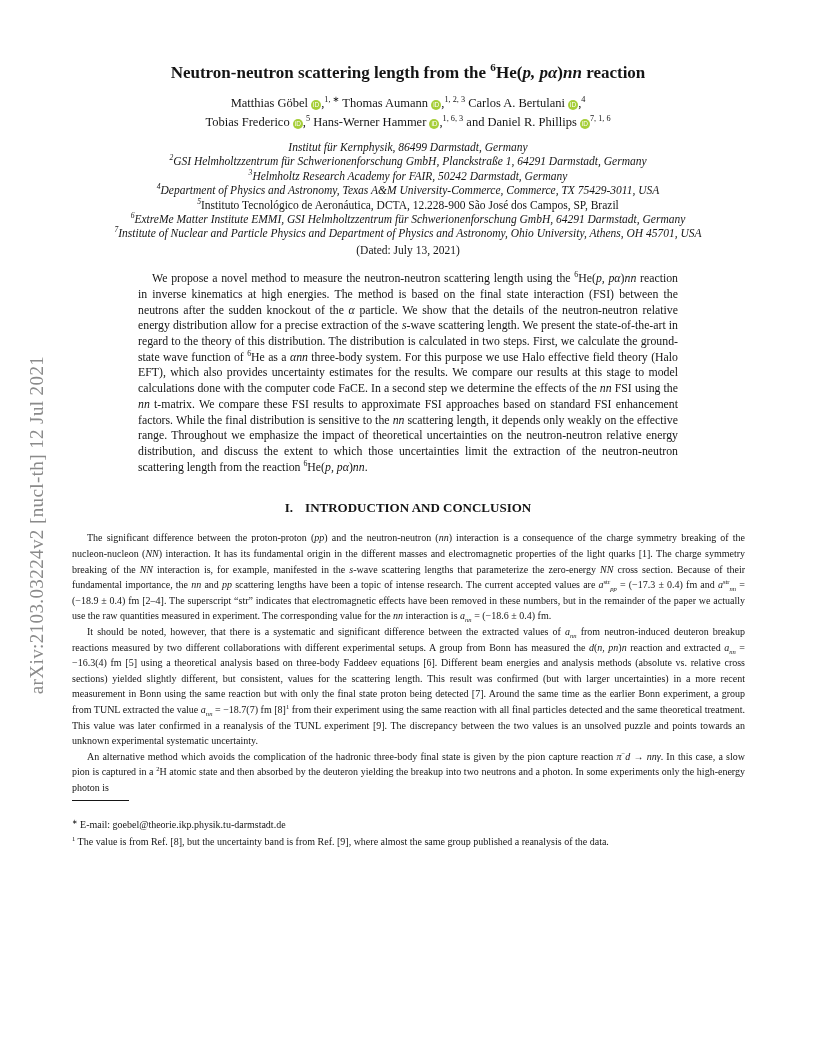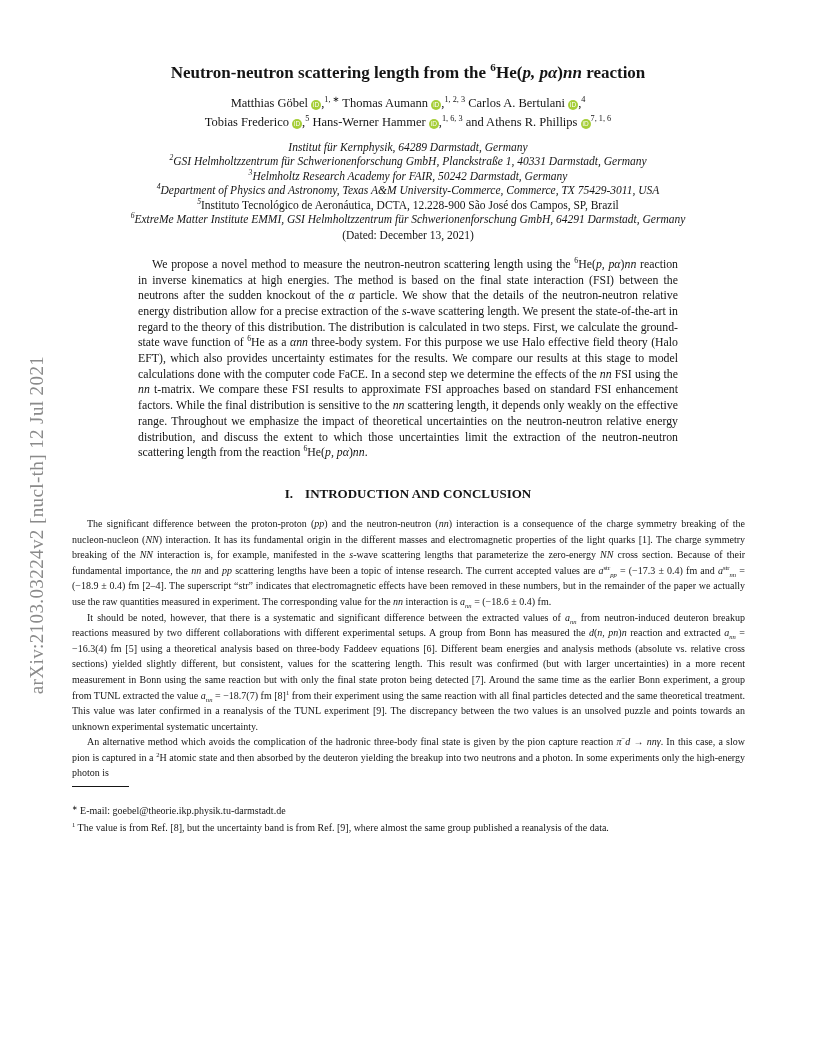--- a/index.html
+++ b/index.html
@@ -60,33 +60,34 @@
 <body>
 
 <div class="watermark">arXiv:2103.03224v2 [nucl-th] 12 Jul 2021</div>
 
 <div class="content">
 
   <h1 class="title"><span>Neutron-neutron scattering length from the </span><sup>6</sup><span>He(</span><span style="font-style: italic;">p, pα</span><span>)</span><span style="font-style: italic;">nn</span><span> reaction</span></h1>
 
   <div class="authors-block">
     <div class="author-line"><span>Matthias Göbel </span><span class="orcid">iD</span><span>,</span><sup>1, ∗</sup><span> Thomas Aumann </span><span class="orcid">iD</span><span>,</span><sup>1, 2, 3</sup><span> Carlos A. Bertulani </span><span class="orcid">iD</span><span>,</span><sup>4</sup></div>
-    <div class="author-line"><span>Tobias Frederico </span><span class="orcid">iD</span><span>,</span><sup>5</sup><span> Hans-Werner Hammer </span><span class="orcid">iD</span><span>,</span><sup>1, 6, 3</sup><span> and Athens R. Phillips </span><span class="orcid">iD</span><sup>7, 1, 6</sup></div>
+    <div class="author-line"><span>Tobias Frederico </span><span class="orcid">iD</span><span>,</span><sup>5</sup><span> Hans-Werner Hammer </span><span class="orcid">iD</span><span>,</span><sup>1, 6, 3</sup><span> and Daniel R. Phillips </span><span class="orcid">iD</span><sup>7, 1, 6</sup></div>
   </div>
 
   <div class="affiliations">
-    <div class="affiliation-line"><span style="font-style: italic;">Institut für Kernphysik, 64289 Darmstadt, Germany</span></div>
-    <div class="affiliation-line"><sup style="font-style: italic;">2</sup><span style="font-style: italic;">GSI Helmholtzzentrum für Schwerionenforschung GmbH, Planckstraße 1, 40331 Darmstadt, Germany</span></div>
+    <div class="affiliation-line"><span style="font-style: italic;">Institut für Kernphysik, 86499 Darmstadt, Germany</span></div>
+    <div class="affiliation-line"><sup style="font-style: italic;">2</sup><span style="font-style: italic;">GSI Helmholtzzentrum für Schwerionenforschung GmbH, Planckstraße 1, 64291 Darmstadt, Germany</span></div>
     <div class="affiliation-line"><sup style="font-style: italic;">3</sup><span style="font-style: italic;">Helmholtz Research Academy for FAIR, 50242 Darmstadt, Germany</span></div>
     <div class="affiliation-line"><sup style="font-style: italic;">4</sup><span style="font-style: italic;">Department of Physics and Astronomy, Texas A&amp;M University-Commerce, Commerce, TX 75429-3011, USA</span></div>
     <div class="affiliation-line"><sup style="font-style: italic;">5</sup><span style="">Instituto Tecnológico de Aeronáutica, DCTA, 12.228-900 São José dos Campos, SP, Brazil</span></div>
     <div class="affiliation-line"><sup style="font-style: italic;">6</sup><span style="font-style: italic;">ExtreMe Matter Institute EMMI, GSI Helmholtzzentrum für Schwerionenforschung GmbH, 64291 Darmstadt, Germany</span></div>
+    <div class="affiliation-line"><sup style="font-style: italic;">7</sup><span style="font-style: italic;">Institute of Nuclear and Particle Physics and Department of Physics and Astronomy, Ohio University, Athens, OH 45701, USA</span></div>
   </div>
 
-  <div class="dated">(Dated: December 13, 2021)</div>
+  <div class="dated">(Dated: July 13, 2021)</div>
 
   <div class="abstract"><span>We propose a novel method to measure the neutron-neutron scattering length using the </span><sup>6</sup><span>He(</span><span style="font-style: italic;">p, pα</span><span>)</span><span style="font-style: italic;">nn</span><span> reaction in inverse kinematics at high energies. The method is based on the final state interaction (FSI) between the neutrons after the sudden knockout of the </span><span style="font-style: italic;">α</span><span> particle. We show that the details of the neutron-neutron relative energy distribution allow for a precise extraction of the </span><span style="font-style: italic;">s</span><span>-wave scattering length. We present the state-of-the-art in regard to the theory of this distribution. The distribution is calculated in two steps. First, we calculate the ground-state wave function of </span><sup>6</sup><span>He as a </span><span style="font-style: italic;">αnn</span><span> three-body system. For this purpose we use Halo effective field theory (Halo EFT), which also provides uncertainty estimates for the results. We compare our results at this stage to model calculations done with the computer code FaCE. In a second step we determine the effects of the </span><span style="font-style: italic;">nn</span><span> FSI using the </span><span style="font-style: italic;">nn</span><span> t-matrix. We compare these FSI results to approximate FSI approaches based on standard FSI enhancement factors. While the final distribution is sensitive to the </span><span style="font-style: italic;">nn</span><span> scattering length, it depends only weakly on the effective range. Throughout we emphasize the impact of theoretical uncertainties on the neutron-neutron relative energy distribution, and discuss the extent to which those uncertainties limit the extraction of the neutron-neutron scattering length from the reaction </span><sup>6</sup><span>He(</span><span style="font-style: italic;">p, pα</span><span>)</span><span style="font-style: italic;">nn</span><span>.</span></div>
 
   <h2 class="section-heading"><span class="num">I.</span><span>INTRODUCTION AND CONCLUSION</span></h2>
 
   <div class="body-text">
     <p><span>The significant difference between the proton-proton (</span><span style="font-style: italic;">pp</span><span>) and the neutron-neutron (</span><span style="font-style: italic;">nn</span><span>) interaction is a consequence of the charge symmetry breaking of the nucleon-nucleon (</span><span style="font-style: italic;">NN</span><span>) interaction. It has its fundamental origin in the different masses and electromagnetic properties of the light quarks [1]. The charge symmetry breaking of the </span><span style="font-style: italic;">NN</span><span> interaction is, for example, manifested in the </span><span style="font-style: italic;">s</span><span>-wave scattering lengths that parameterize the zero-energy </span><span style="font-style: italic;">NN</span><span> cross section. Because of their fundamental importance, the </span><span style="font-style: italic;">nn</span><span> and </span><span style="font-style: italic;">pp</span><span> scattering lengths have been a topic of intense research. The current accepted values are </span><span style="font-style: italic;">a</span><sup>str</sup><sub style="font-style: italic;">pp</sub><span> = (−17.3 ± 0.4) fm and </span><span style="font-style: italic;">a</span><sup>str</sup><sub style="font-style: italic;">nn</sub><span> = (−18.9 ± 0.4) fm [2–4]. The superscript “str” indicates that electromagnetic effects have been removed in these numbers, but in the remainder of the paper we actually use the raw quantities measured in experiment. The corresponding value for the </span><span style="font-style: italic;">nn</span><span> interaction is </span><span style="font-style: italic;">a</span><sub style="font-style: italic;">nn</sub><span> = (−18.6 ± 0.4) fm.</span></p>
     <p><span>It should be noted, however, that there is a systematic and significant difference between the extracted values of </span><span style="font-style: italic;">a</span><sub style="font-style: italic;">nn</sub><span> from neutron-induced deuteron breakup reactions measured by two different collaborations with different experimental setups. A group from Bonn has measured the </span><span style="font-style: italic;">d</span><span>(</span><span style="font-style: italic;">n, pn</span><span>)</span><span style="font-style: italic;">n</span><span> reaction and extracted </span><span style="font-style: italic;">a</span><sub style="font-style: italic;">nn</sub><span> = −16.3(4) fm [5] using a theoretical analysis based on three-body Faddeev equations [6]. Different beam energies and analysis methods (absolute vs. relative cross sections) yielded slightly different, but consistent, values for the scattering length. This result was confirmed (but with larger uncertainties) in a more recent measurement in Bonn using the same reaction but with only the final state proton being detected [7]. Around the same time as the earlier Bonn experiment, a group from TUNL extracted the value </span><span style="font-style: italic;">a</span><sub style="font-style: italic;">nn</sub><span> = −18.7(7) fm [8]</span><sup>1</sup><span> from their experiment using the same reaction with all final particles detected and the same theoretical treatment. This value was later confirmed in a reanalysis of the TUNL experiment [9]. The discrepancy between the two values is an unsolved puzzle and points towards an unknown experimental systematic uncertainty.</span></p>
     <p><span>An alternative method which avoids the complication of the hadronic three-body final state is given by the pion capture reaction </span><span style="font-style: italic;">π</span><sup>−</sup><span style="font-style: italic;">d</span><span> → </span><span style="font-style: italic;">nnγ</span><span>. In this case, a slow pion is captured in a </span><sup>2</sup><span>H atomic state and then absorbed by the deuteron yielding the breakup into two neutrons and a photon. In some experiments only the high-energy photon is</span></p>
   </div>

